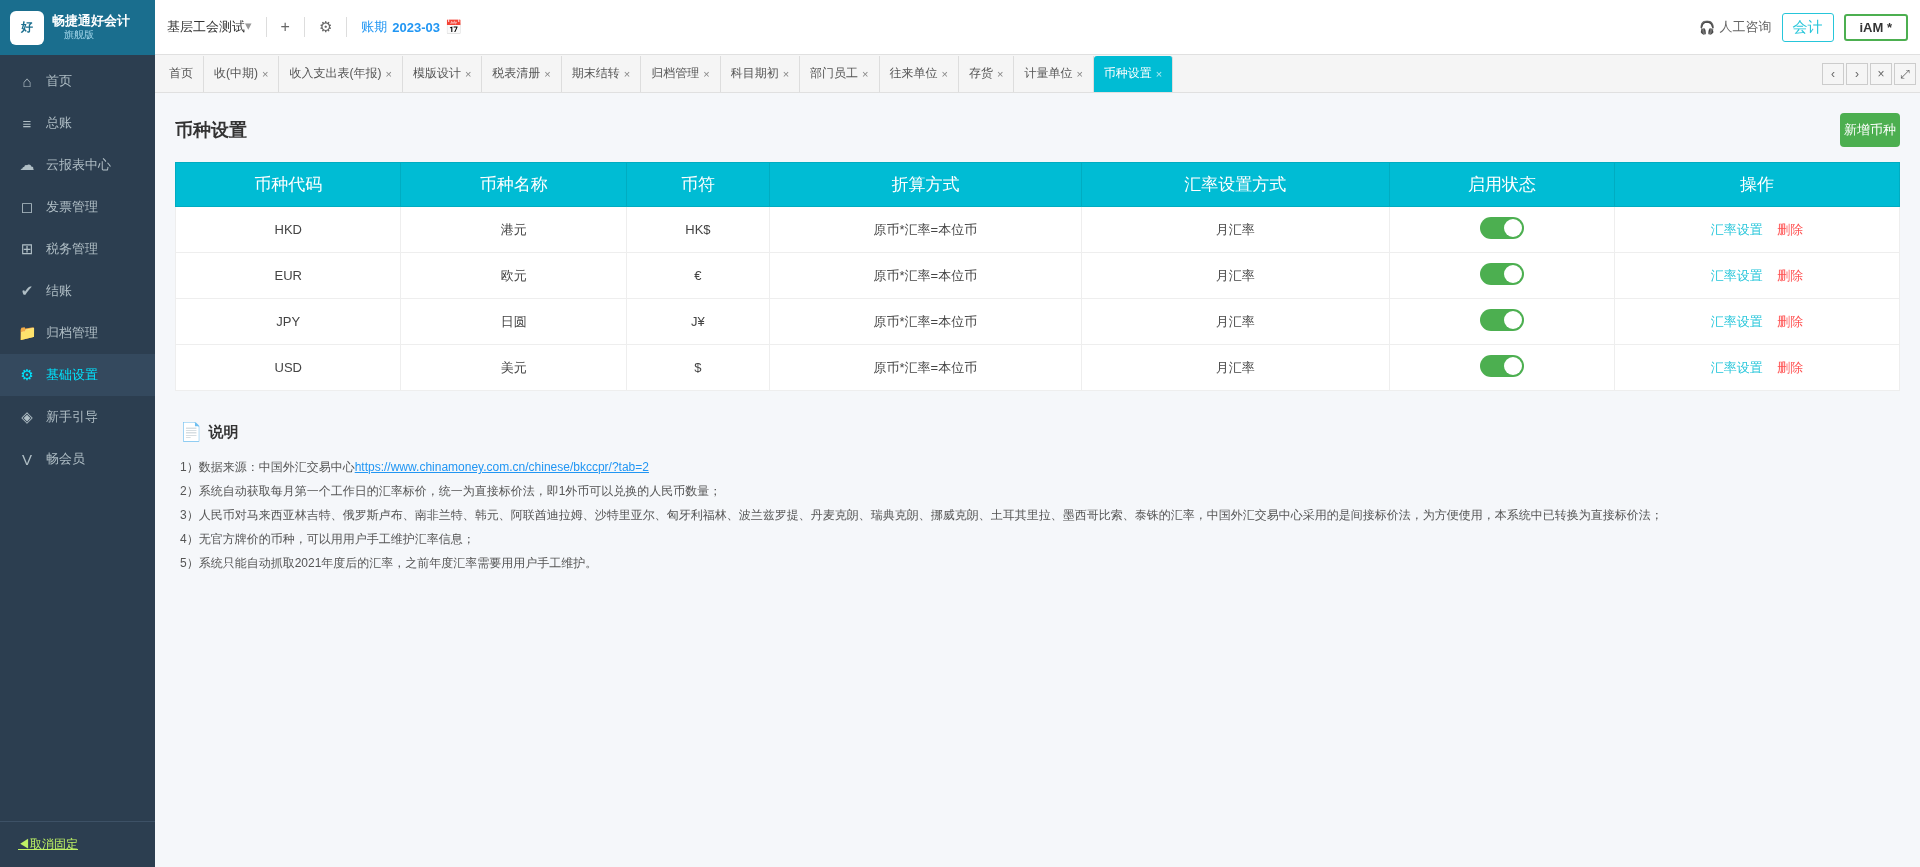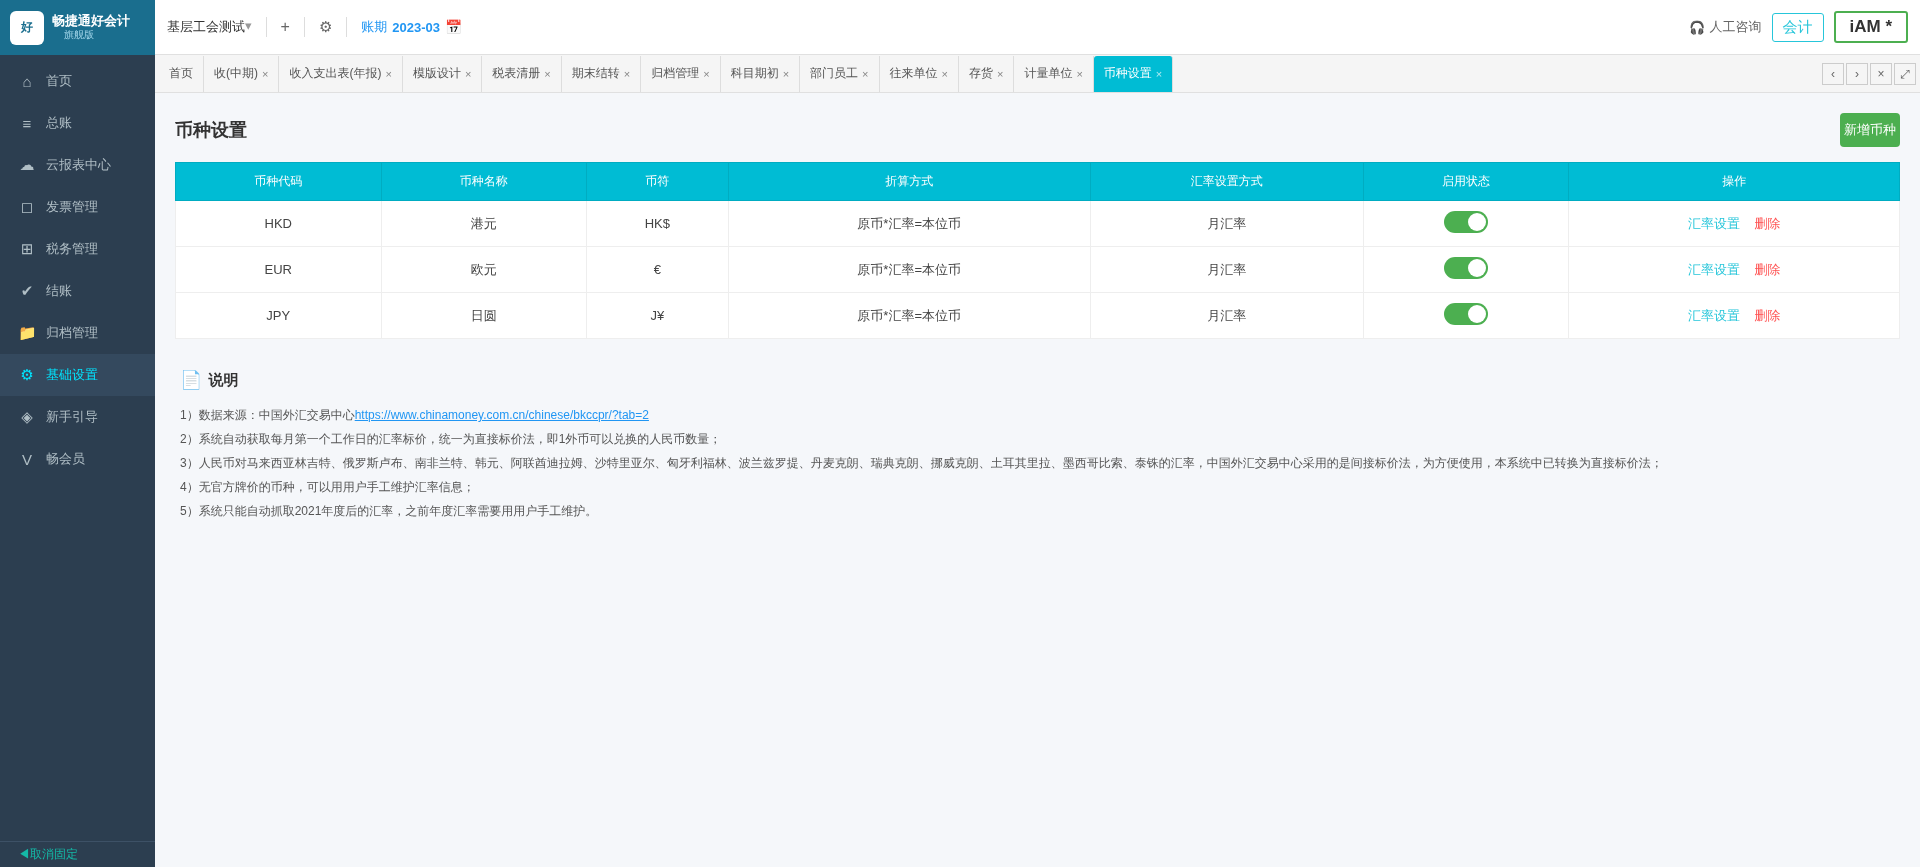--- a/index.html
+++ b/index.html
@@ -39,26 +39,26 @@
       display: flex; align-items: center; gap: 10px;
       padding: 12px 18px;
       cursor: pointer;
       color: #b0bec5;
       font-size: 13px;
       transition: background 0.2s;
     }
     .nav-item.active { background: #34495e; color: #00e5ff; }
     .nav-item .nav-icon { font-size: 15px; width: 18px; text-align: center; }
     .sidebar-bottom {
-      padding: 4px 18px;
-      color: #14b8a6;
+      padding: 14px 18px;
+      color: #bef264;
       font-size: 12px;
       cursor: pointer;
       border-top: 1px solid #3d5166;
-      display: flex; align-items: center; gap: 6px;
+      display: flex; align-items: center; gap: 6px; text-decoration: underline;
     }
 
     
     .main { flex: 1; display: flex; flex-direction: column; overflow: hidden; }
 
     
     .topbar {
       background: #fff;
       height: 55px;
       display: flex;
@@ -87,21 +87,21 @@
       cursor: pointer;
       font-size: 15px;
     }
     .btn-iam {
       background: #fff;
       border: 2px solid #4caf50;
       color: #333;
       padding: 4px 14px;
       border-radius: 3px;
       cursor: pointer;
-      font-size: 17px;
+      font-size: 13px;
       font-weight: bold;
     }
 
     
     .tabbar {
       background: #f5f5f5;
       border-bottom: 1px solid #e0e0e0;
       display: flex;
       align-items: center;
       padding: 0 4px;
@@ -152,21 +152,21 @@
       border-radius: 4px;
       cursor: pointer;
       font-size: 13px;
     }
 
     
     .data-table { width: 100%; border-collapse: collapse; background: #fff; }
     .data-table thead tr { background: #00bcd4; color: #fff; }
     .data-table thead th {
       padding: 10px 12px;
-      font-size: 12px;
+      font-size: 17px;
       font-weight: normal;
       text-align: center;
       border: 1px solid #00acc1;
     }
     .data-table tbody tr { border-bottom: 1px solid #e8e8e8; }
     .data-table tbody td {
       padding: 10px 12px;
       text-align: center;
       color: #444;
       font-size: 13px;
@@ -414,20 +414,37 @@
       <div class="toggle-switch">
         <div class="toggle-thumb"></div>
       </div>
     </td>
     <td>
       <button class="link-btn">汇率设置</button>
       &nbsp;&nbsp;
       <button class="del-btn">删除</button>
     </td>
   </tr>
+          <tr>
+    <td>USD</td>
+    <td>美元</td>
+    <td>$</td>
+    <td>原币*汇率=本位币</td>
+    <td>月汇率</td>
+    <td>
+      <div class="toggle-switch">
+        <div class="toggle-thumb"></div>
+      </div>
+    </td>
+    <td>
+      <button class="link-btn">汇率设置</button>
+      &nbsp;&nbsp;
+      <button class="del-btn">删除</button>
+    </td>
+  </tr>
         </tbody>
     </table>
 
     <div class="notes-section">
       <div class="notes-title">
         <span class="notes-icon">📄</span>
         <span>说明</span>
       </div>
       <ul class="notes-list" id="notes-list">
       <li>

